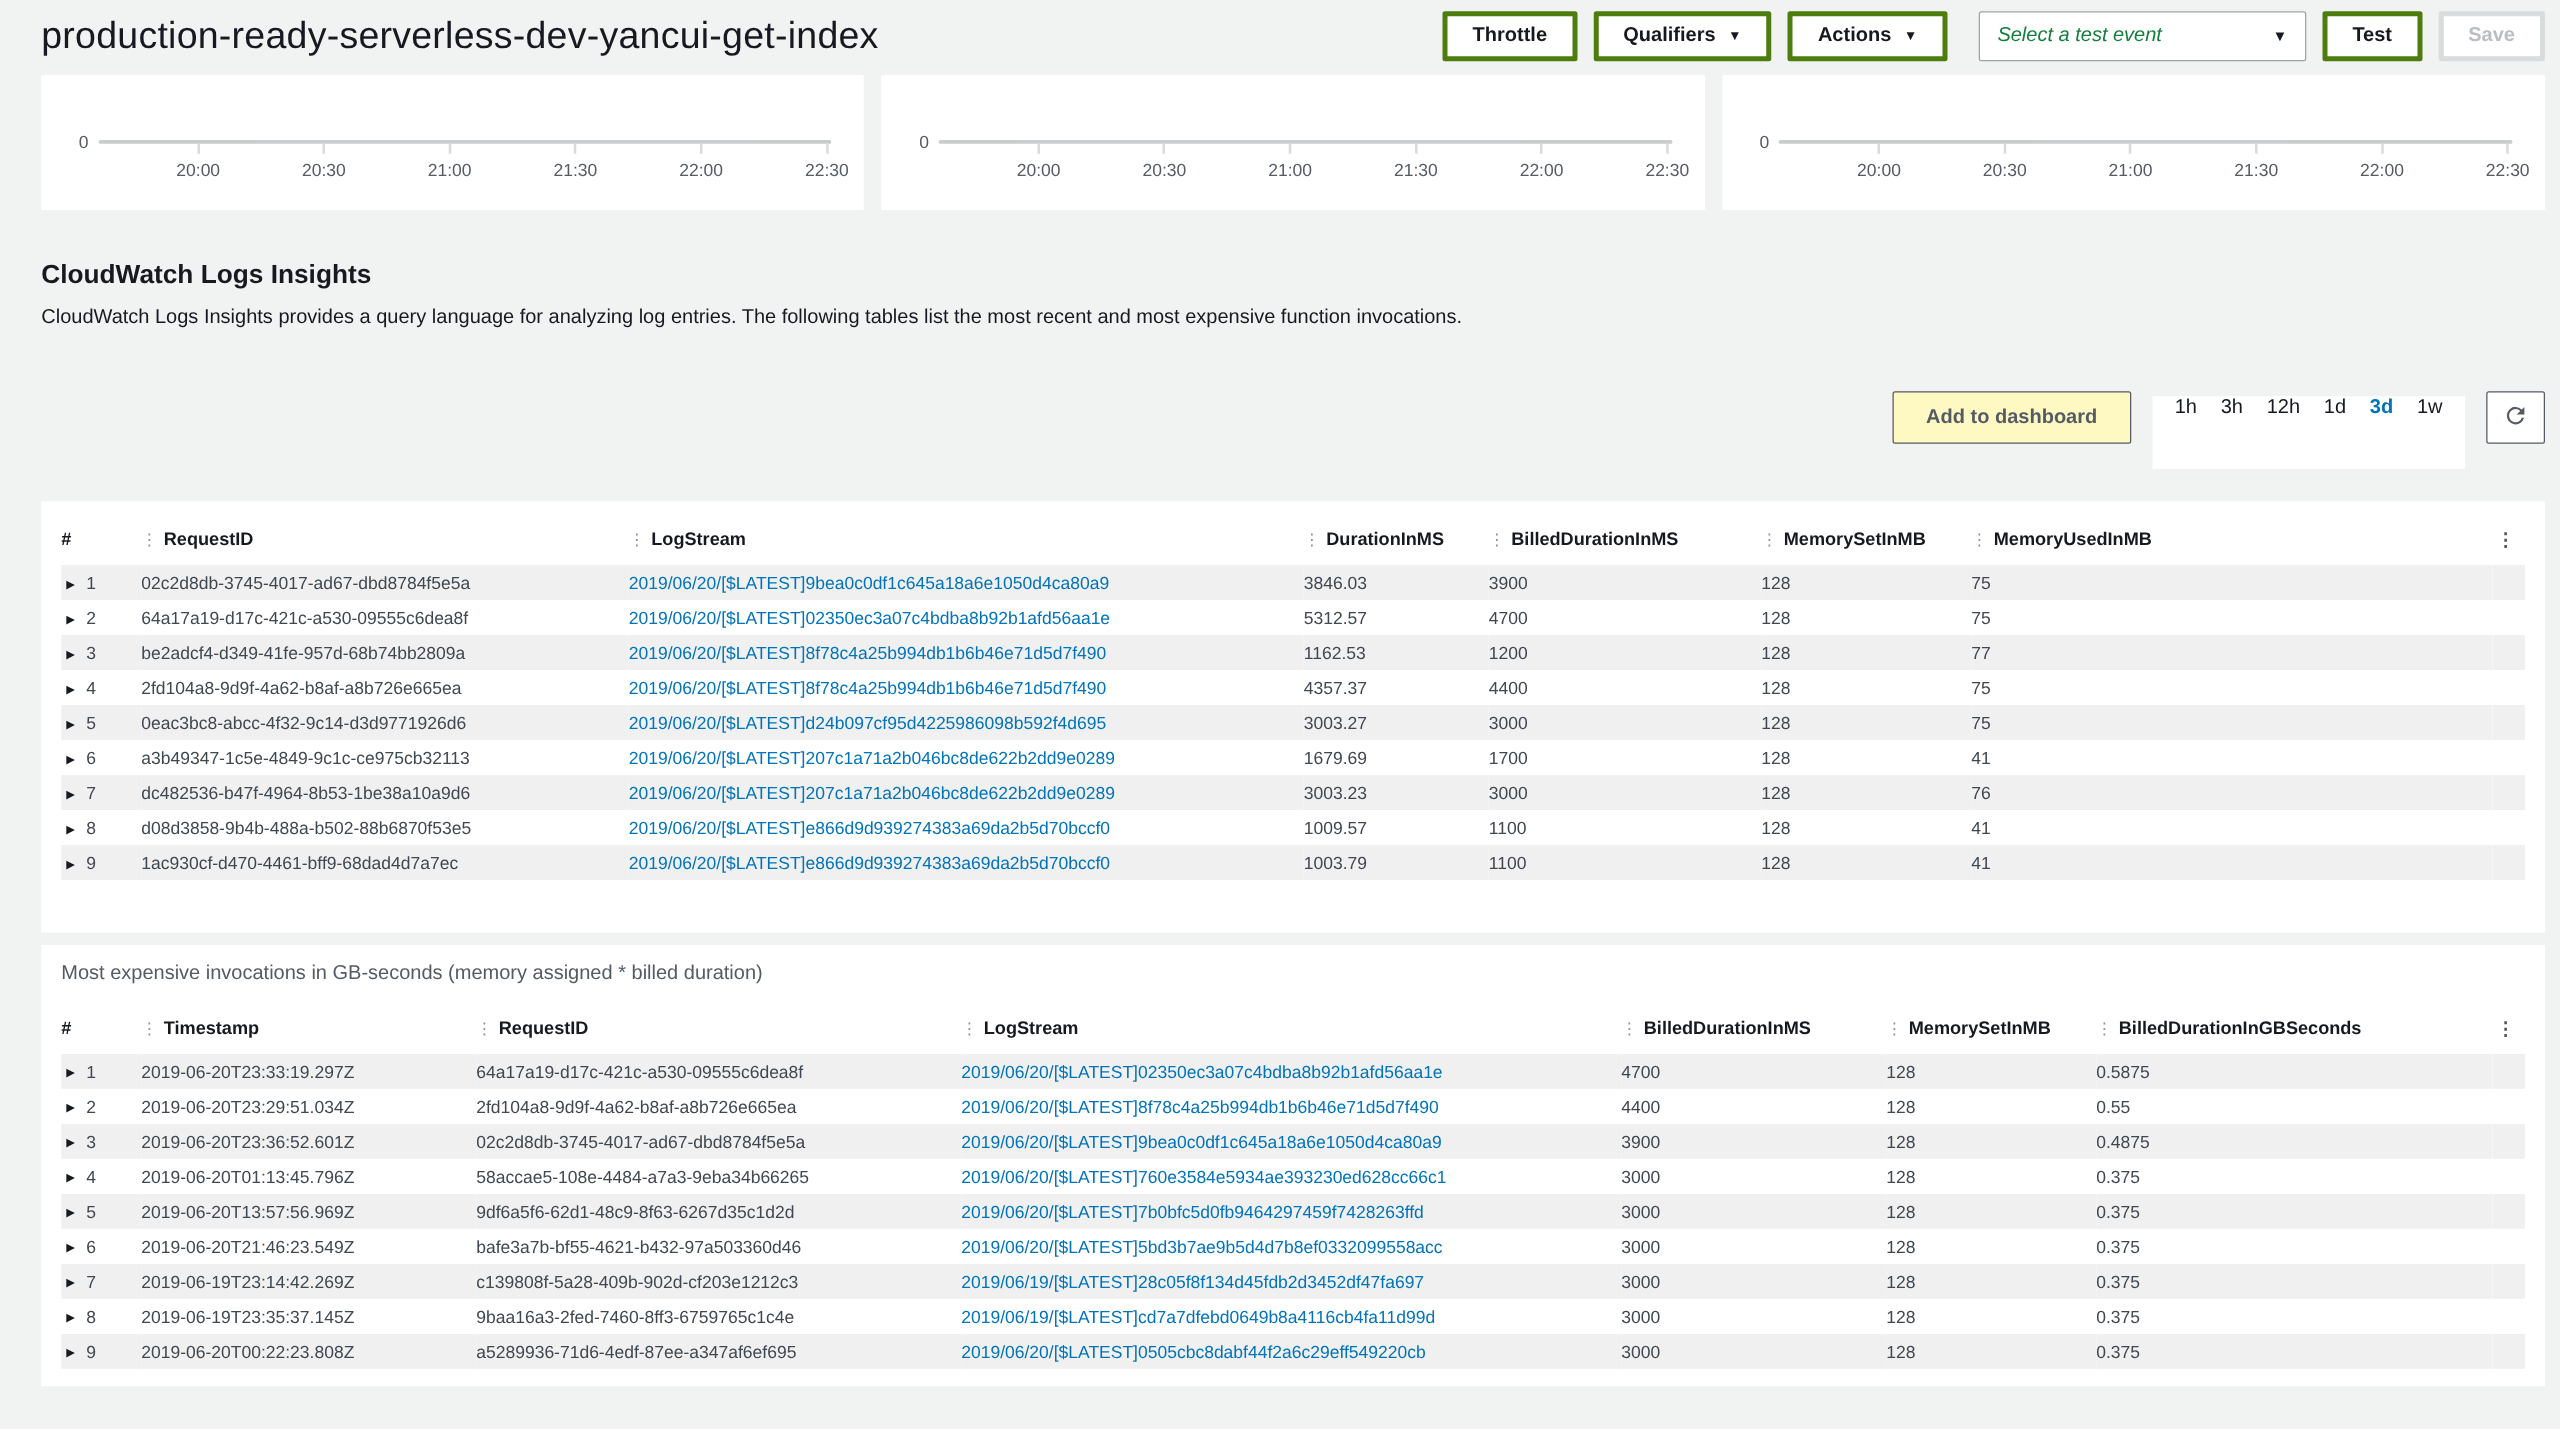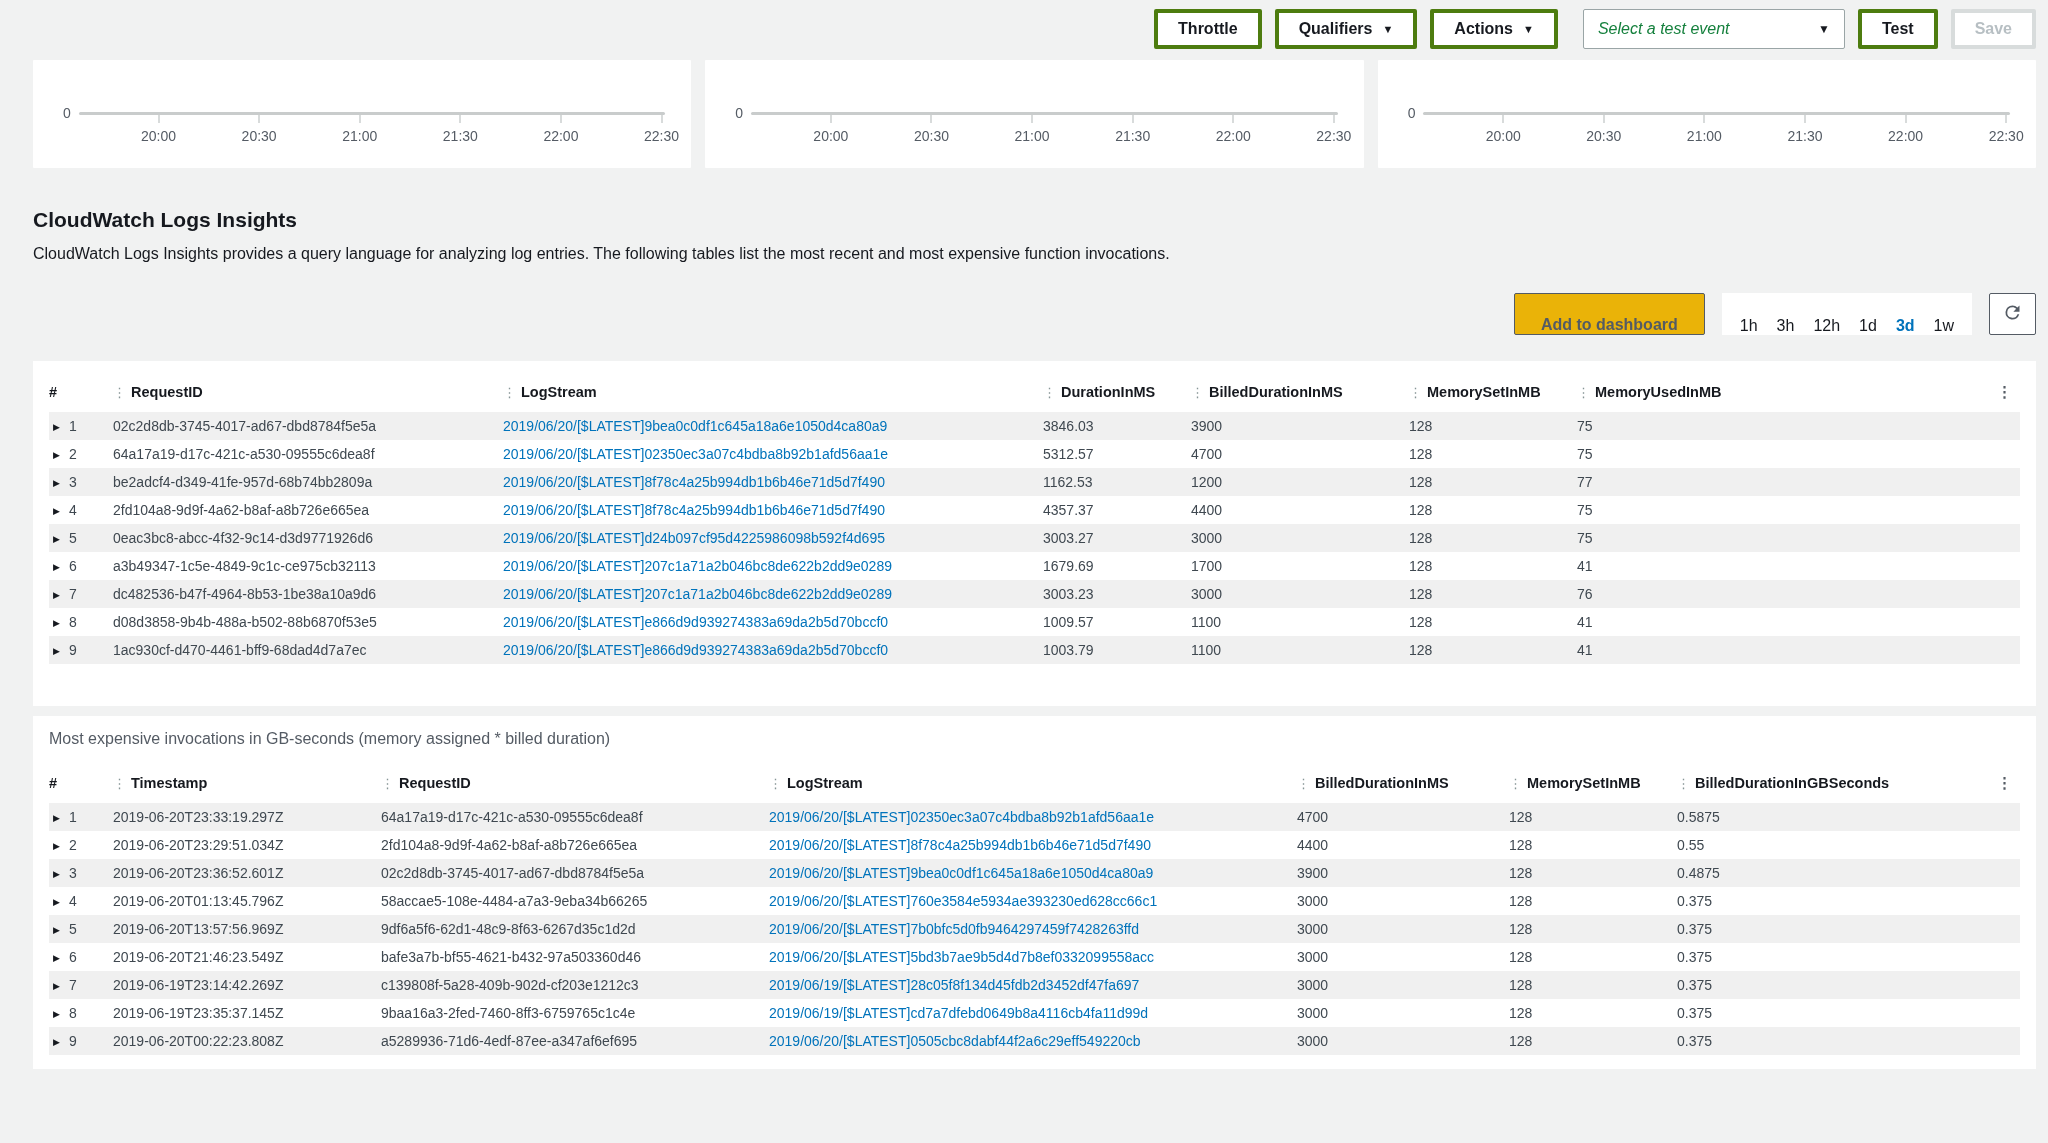--- a/index.html
+++ b/index.html
@@ -43,26 +43,26 @@
   .chart-line { position: absolute; left: 0; right: 0; top: 0; height: 3px; background: #c9cccc; border-radius: 2px; }
   .chart-tick { position: absolute; top: 3px; width: 2px; height: 8px; background: #d8dbdb; transform: translateX(-1px); }
   .chart-tick-label { position: absolute; top: 16px; transform: translateX(-50%); font-size: 14px; color: #545b64; white-space: nowrap; }
 
   
   .insights-heading { font-size: 21px; font-weight: 700; margin: 0 0 13px 0; }
   .insights-desc { font-size: 16px; margin: 0 0 30px 0; color: #16191f; }
 
   .insights-toolbar { display: flex; justify-content: flex-end; align-items: center; gap: 17px; margin-bottom: 26px; }
   .add-dash-btn {
-    background: #eab308; border: 1px solid #545b64; border-radius: 2px;
+    background: #fef9c3; border: 1px solid #545b64; border-radius: 2px;
     font-size: 16px; font-weight: 700; color: #545b64; padding: 0 26px; height: 42px;
-    display: inline-flex; align-items: flex-end; cursor: pointer;
+    display: inline-flex; align-items: center; cursor: pointer;
     font-family: "Liberation Sans", sans-serif;
   }
-  .time-range-box { background: #fff; height: 42px; display: inline-flex; align-items: flex-end; padding: 0 18px; gap: 19px; }
+  .time-range-box { background: #fff; height: 58px; display: inline-flex; align-items: flex-start; padding: 0 18px; gap: 19px; margin-top: 24px; }
   .time-range-box .range { font-size: 16px; color: #16191f; cursor: pointer; }
   .time-range-box .range.selected { color: var(--link, #0073bb); font-weight: 700; }
   .refresh-btn {
     background: #fff; border: 1px solid #545b64; border-radius: 2px;
     width: 47px; height: 42px; display: inline-flex; align-items: center; justify-content: center; cursor: pointer;
   }
 
   
   .panel { background: #fff; padding: 14px 16px 42px 16px; }
   .panel.first { margin-bottom: 10px; }
@@ -83,20 +83,21 @@
   table.data-table tbody tr:nth-child(odd) { background: #f0f0f0; }
   .row-arrow { font-size: 9px; color: #16191f; margin: 0 9px 0 4px; cursor: pointer; display: inline-block; transform: translateY(-1px); }
   a.log-link { color: var(--link, #0073bb); text-decoration: none; }
 </style>
 </head>
 <body>
 
 <div class="page">
 
   <div class="page-header">
+    <h1 class="fn-title">production-ready-serverless-dev-yancui-get-index</h1>
     <div class="header-actions">
       <button class="btn">
         <span>Throttle</span>
       </button>
       <button class="btn">
         <span>Qualifiers</span>
         <span class="caret">▼</span>
       </button>
       <button class="btn">
         <span>Actions</span>

